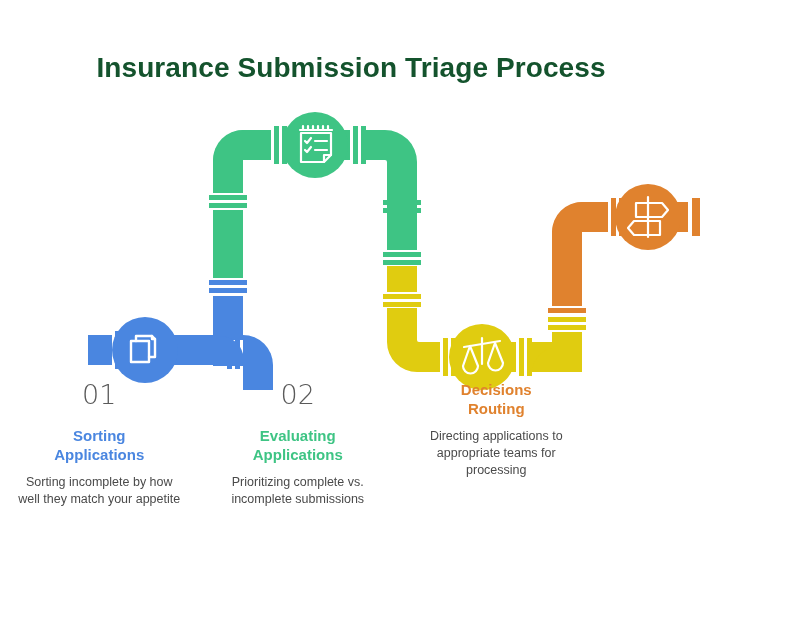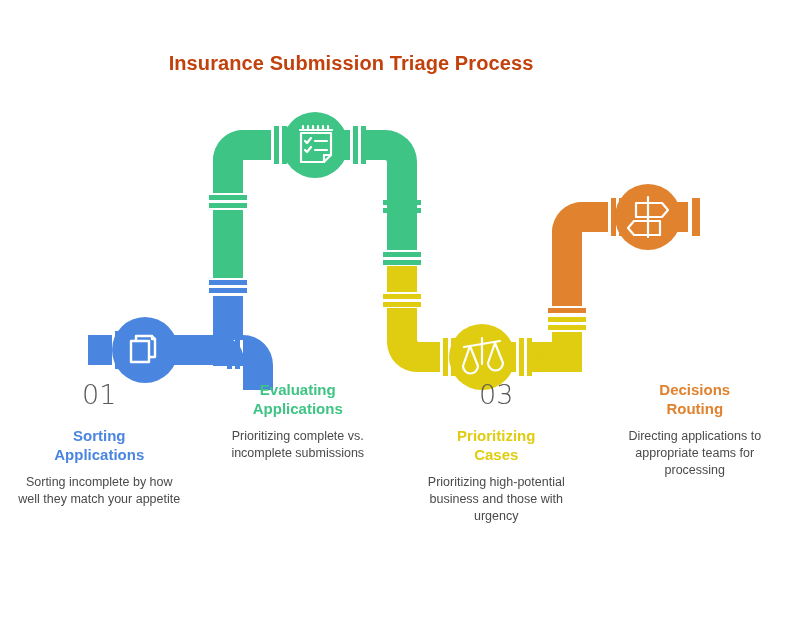--- a/index.html
+++ b/index.html
@@ -7,23 +7,23 @@
     width:794px;height:626px;
     background:#ffffff;
     font-family:"Liberation Sans", sans-serif;
     overflow:hidden;
     position:relative;
   }
   #title{
     position:absolute;
     top:52px;left:0;width:702px;
     text-align:center;
-    font-size:20px;
+    font-size:28px;
     font-weight:bold;
-    color:#c2410c;
+    color:#14532d;
     letter-spacing:0.1px;
   }
   #pipe-stage{
     position:absolute;
     top:100px;left:0;
     width:794px;height:290px;
   }
   #columns{
     position:absolute;
     top:380px;left:0;
@@ -224,35 +224,28 @@
   <div class="col">
     <div class="col-num">01</div>
     <div class="col-title" style="color:#4a86e0">
       <div>Sorting</div>
       <div>Applications</div>
     </div>
     <div class="col-desc">Sorting incomplete by how well they match your appetite</div>
   </div>
 
   <div class="col">
+    <div class="col-num">02</div>
     <div class="col-title" style="color:#3ec484">
       <div>Evaluating</div>
       <div>Applications</div>
     </div>
     <div class="col-desc">Prioritizing complete vs. incomplete submissions</div>
   </div>
 
-  <div class="col">
-    <div class="col-num">03</div>
-    <div class="col-title" style="color:#e0cc10">
-      <div>Prioritizing</div>
-      <div>Cases</div>
-    </div>
-    <div class="col-desc">Prioritizing high-potential business and those with urgency</div>
-  </div>
 
   <div class="col">
     <div class="col-title" style="color:#e0822e">
       <div>Decisions</div>
       <div>Routing</div>
     </div>
     <div class="col-desc">Directing applications to appropriate teams for processing</div>
   </div>
 
 </div>

